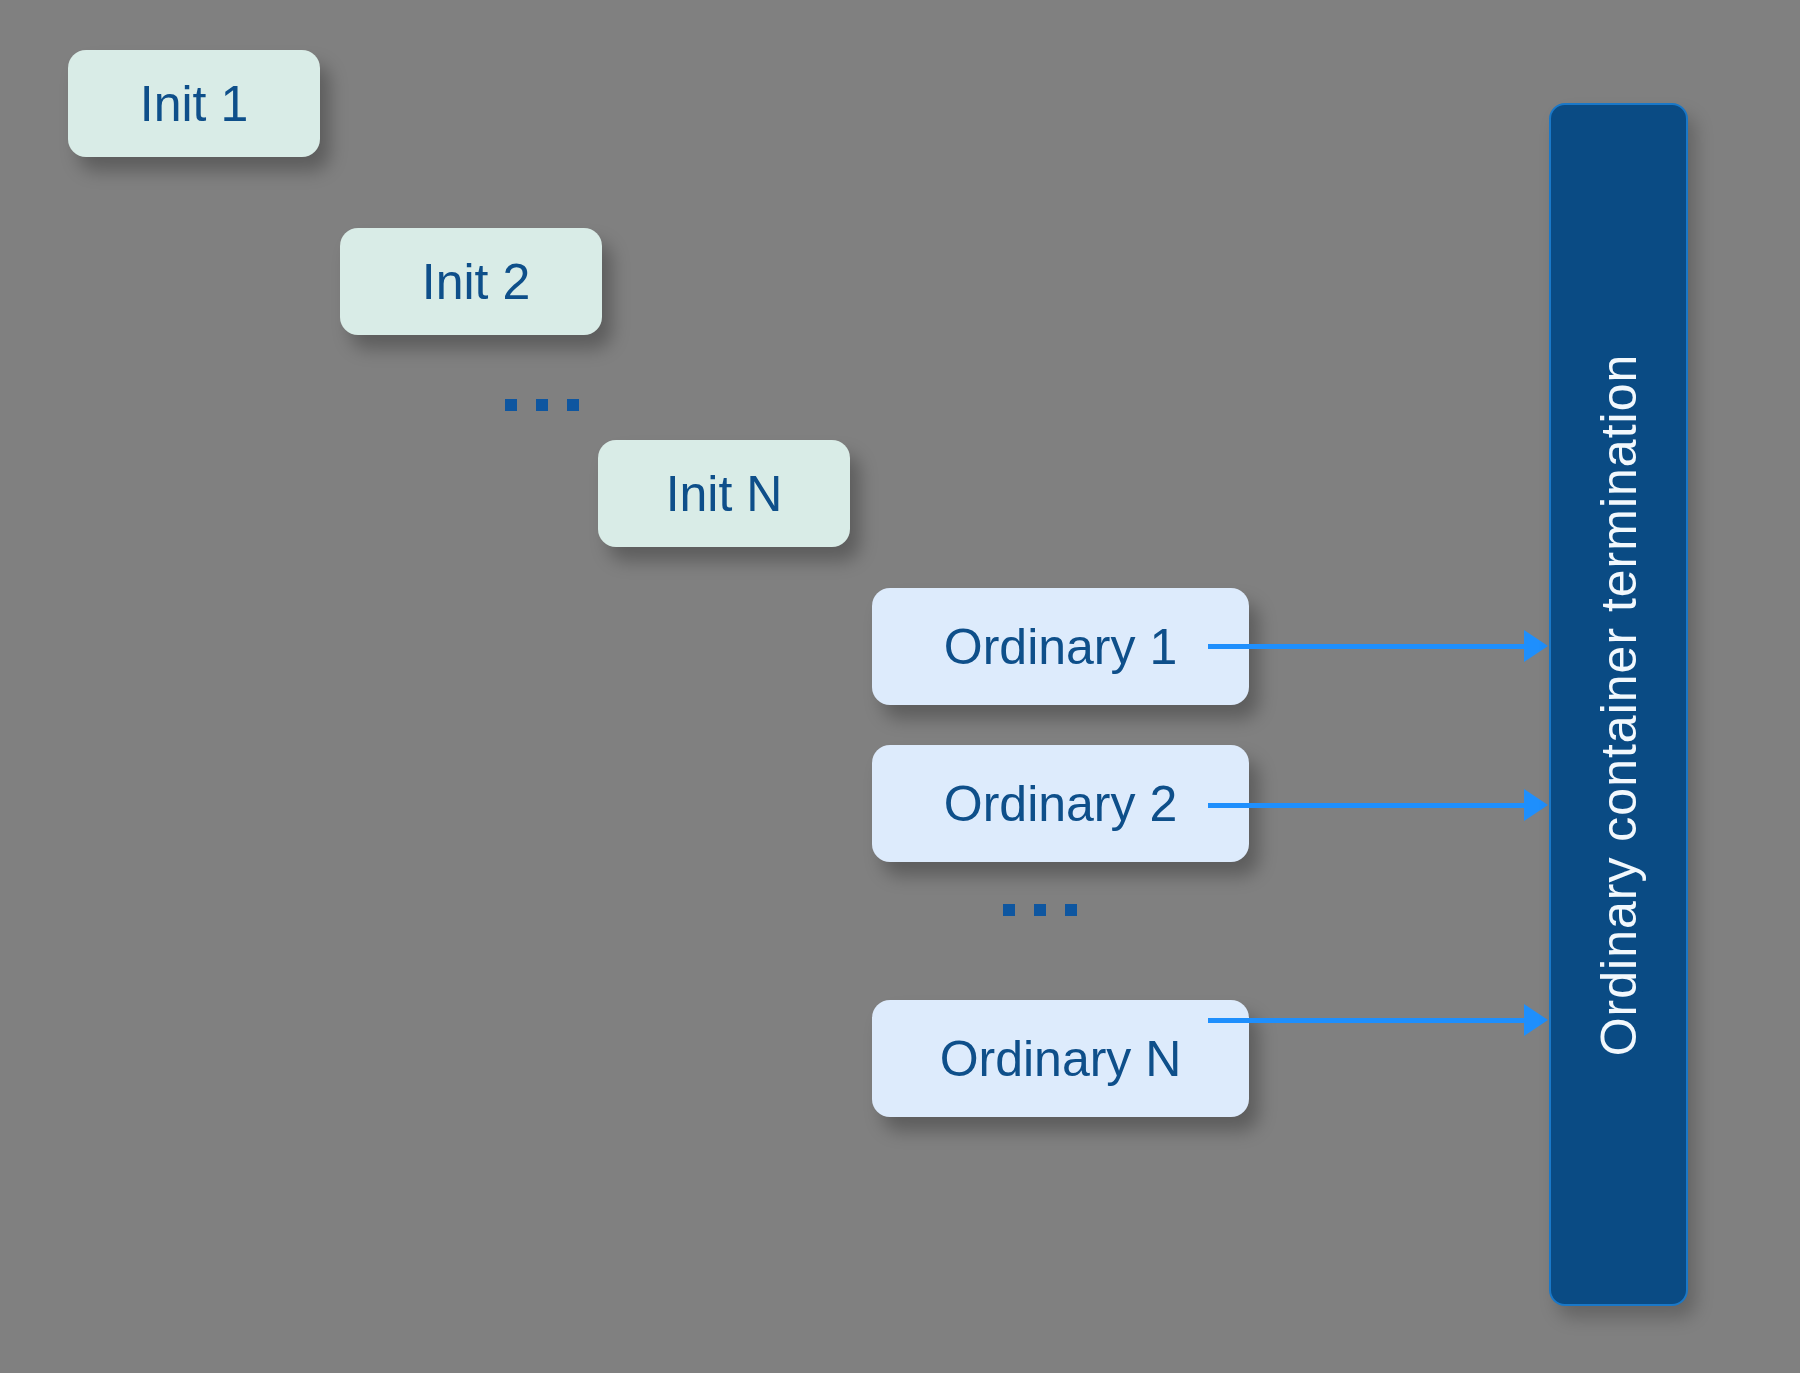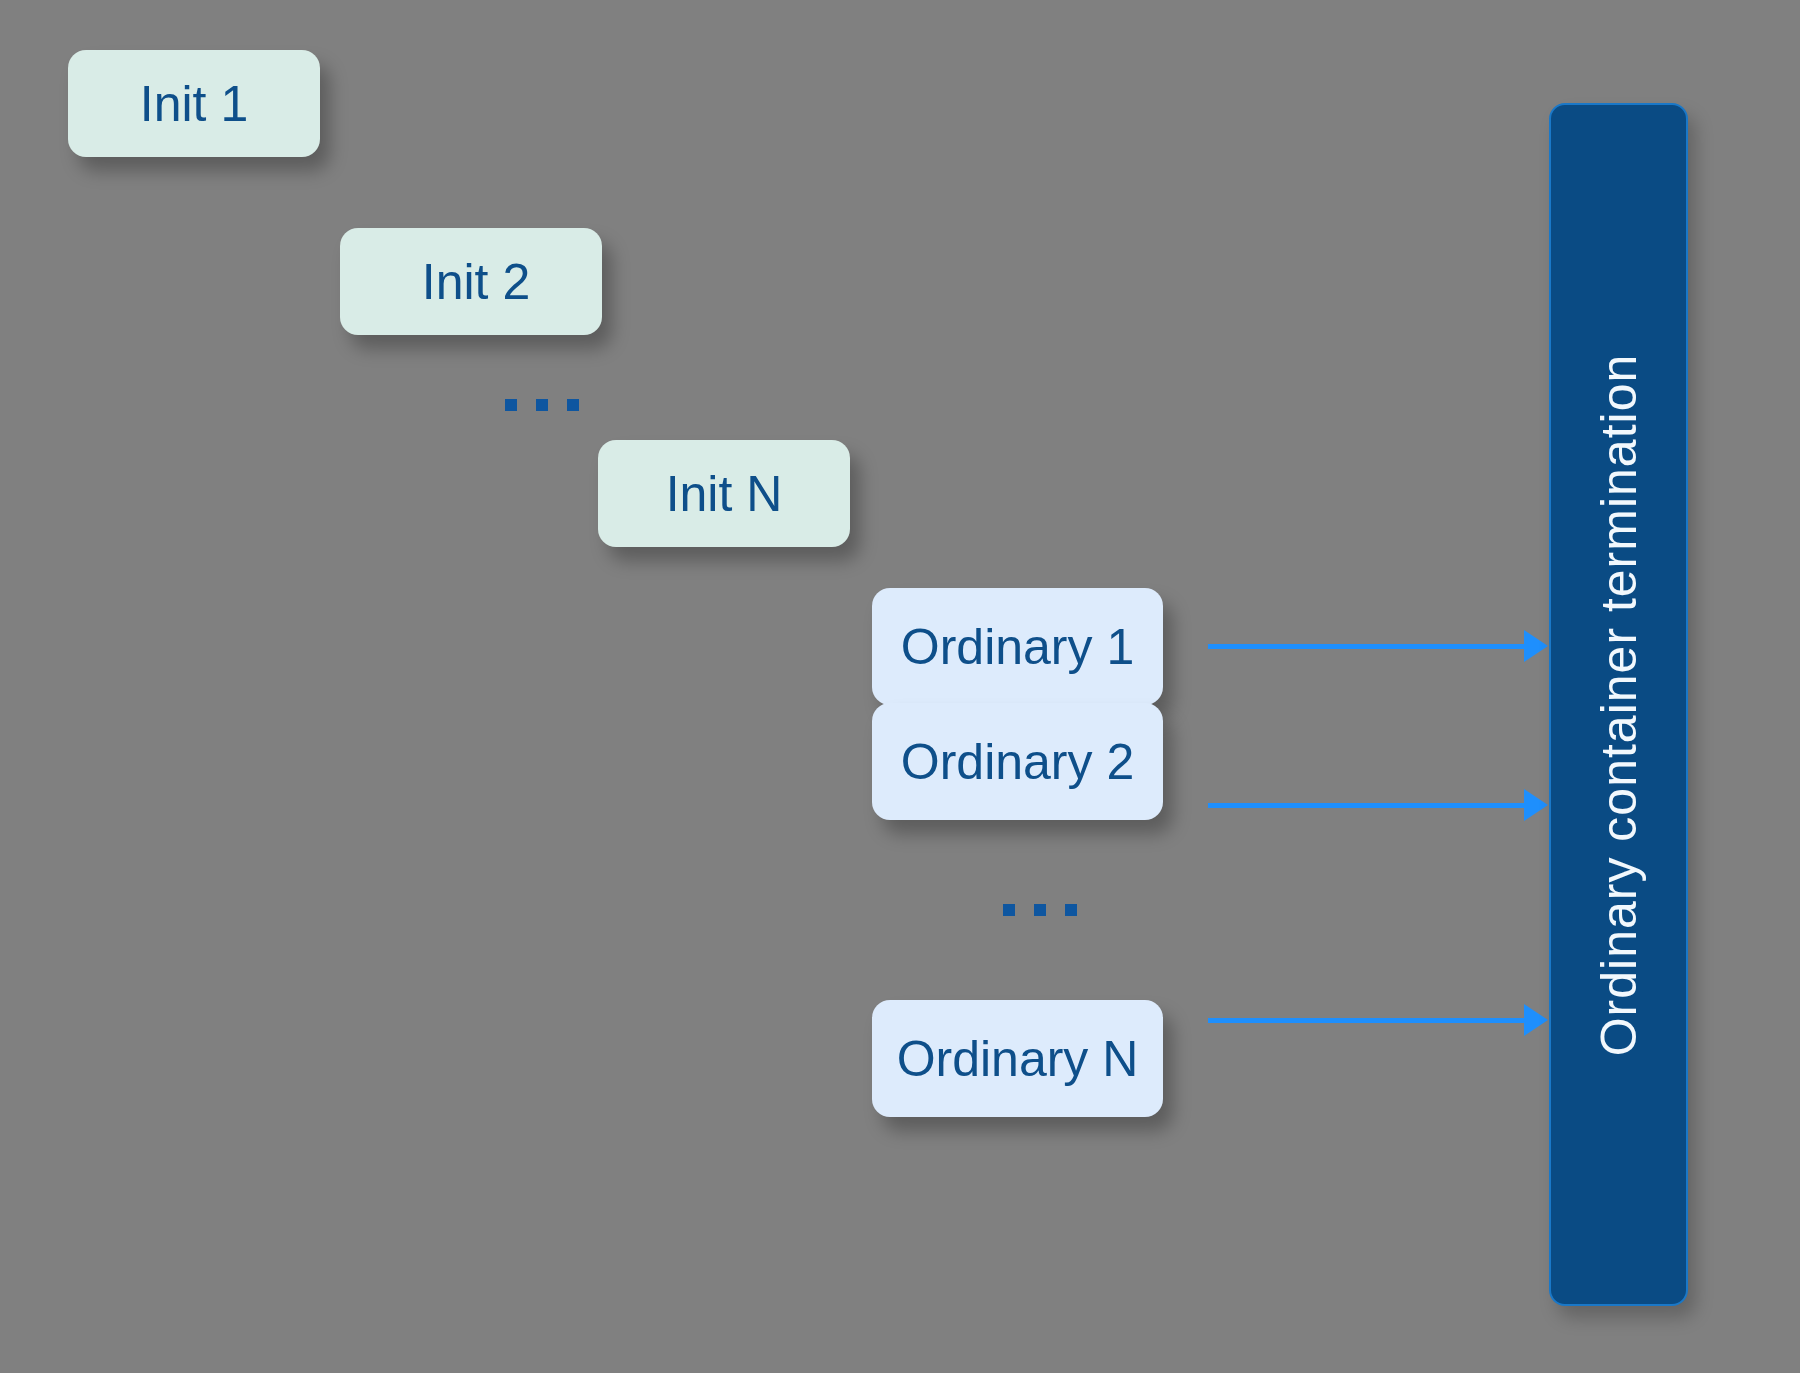--- a/index.html
+++ b/index.html
@@ -14,28 +14,28 @@
 
   .node {
     position: absolute;
     border-radius: 18px;
     display: flex; align-items: center; justify-content: center;
     font-size: 50px;
     color: #0e4f8a;
     box-shadow: 10px 14px 18px rgba(0,0,0,0.28);
   }
   .init     { background: #d9ece7; width: 252px; height: 107px; }
-  .ordinary { background: #ddebfc; width: 291px; height: 117px; align-items: center; }
+  .ordinary { background: #ddebfc; width: 377px; height: 117px; align-items: center; }
 
   #init-1 { left: 68px;  top: 50px; }
   #init-2 { left: 340px; top: 228px; padding-left: 10px; }
   #init-n { left: 598px; top: 440px; text-align: right; }
 
   #ordinary-1 { left: 872px; top: 588px; }
-  #ordinary-2 { left: 872px; top: 703px; }
+  #ordinary-2 { left: 872px; top: 745px; }
   #ordinary-n { left: 872px; top: 962px; margin-top: 38px; }
 
   .dots { position: absolute; display: flex; gap: 19px; }
   .dots .dot { width: 12px; height: 12px; background: #0e56a0; }
   #dots-init     { left: 505px;  top: 399px; }
   #dots-ordinary { left: 1003px; top: 904px; }
 
   .arrow {
     position: absolute;
     left: 1208px; width: 340px; height: 32px;

